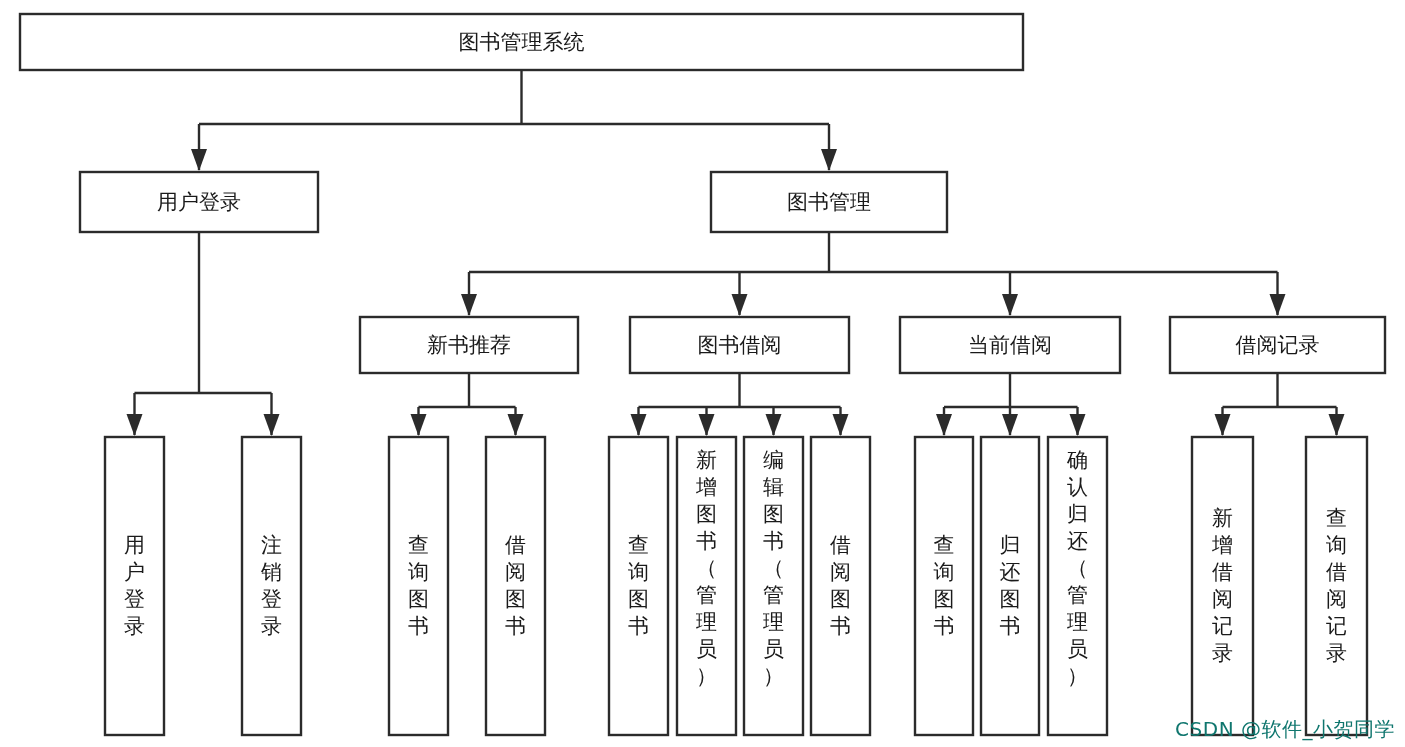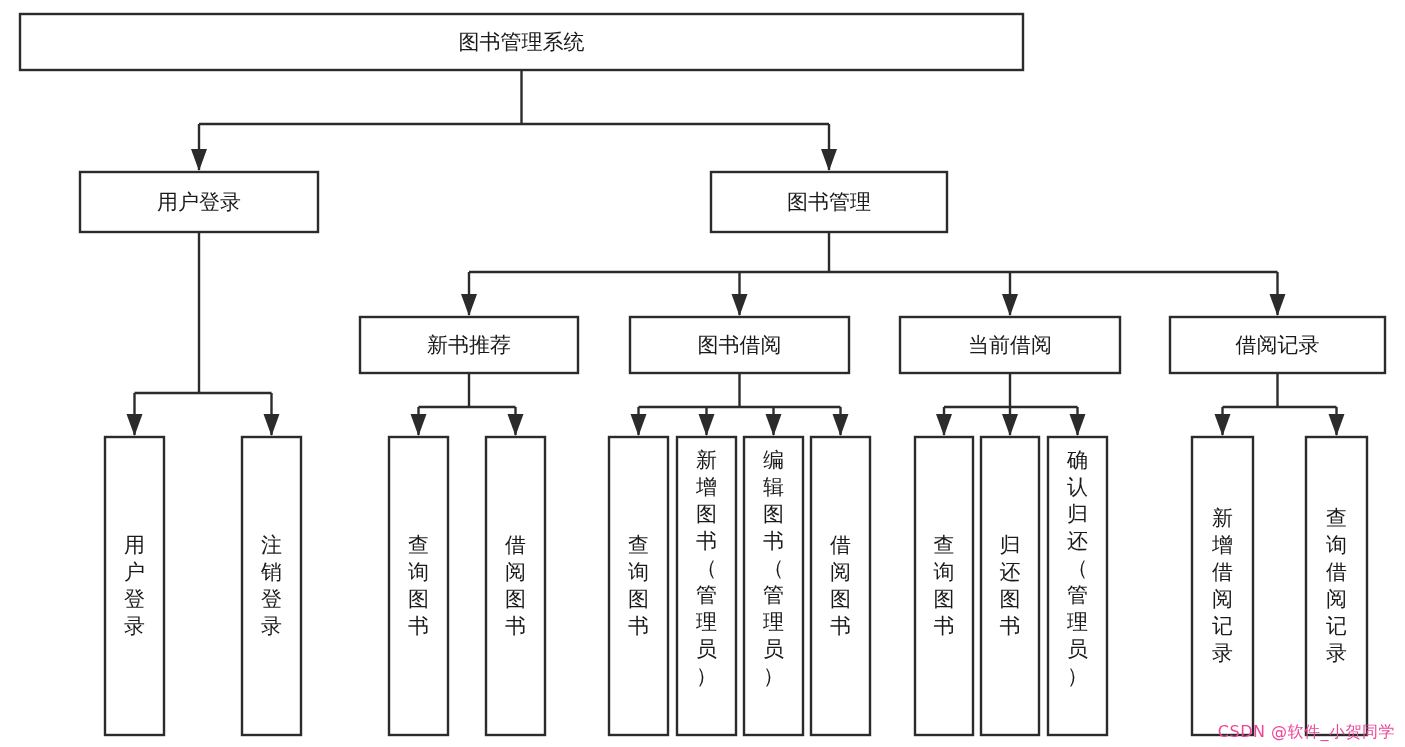--- a/index.html
+++ b/index.html
@@ -53,22 +53,22 @@
   }
   .arrow-head {
     fill: #2b2b2b;
     stroke: none;
   }
   .watermark-text {
     position: absolute;
     right: 10px;
     bottom: 4px;
     font-family: "DejaVu Sans", "Liberation Sans", sans-serif;
-    font-size: 16px;
-    color: #ec4899;
+    font-size: 20px;
+    color: #0f766e;
     letter-spacing: 0.5px;
     white-space: nowrap;
     user-select: none;
   }
 </style>
 </head>
 <body>
 
 <div id="diagram-root">
   <svg id="chart-svg" viewBox="0 0 1405 747" xmlns="http://www.w3.org/2000/svg">

